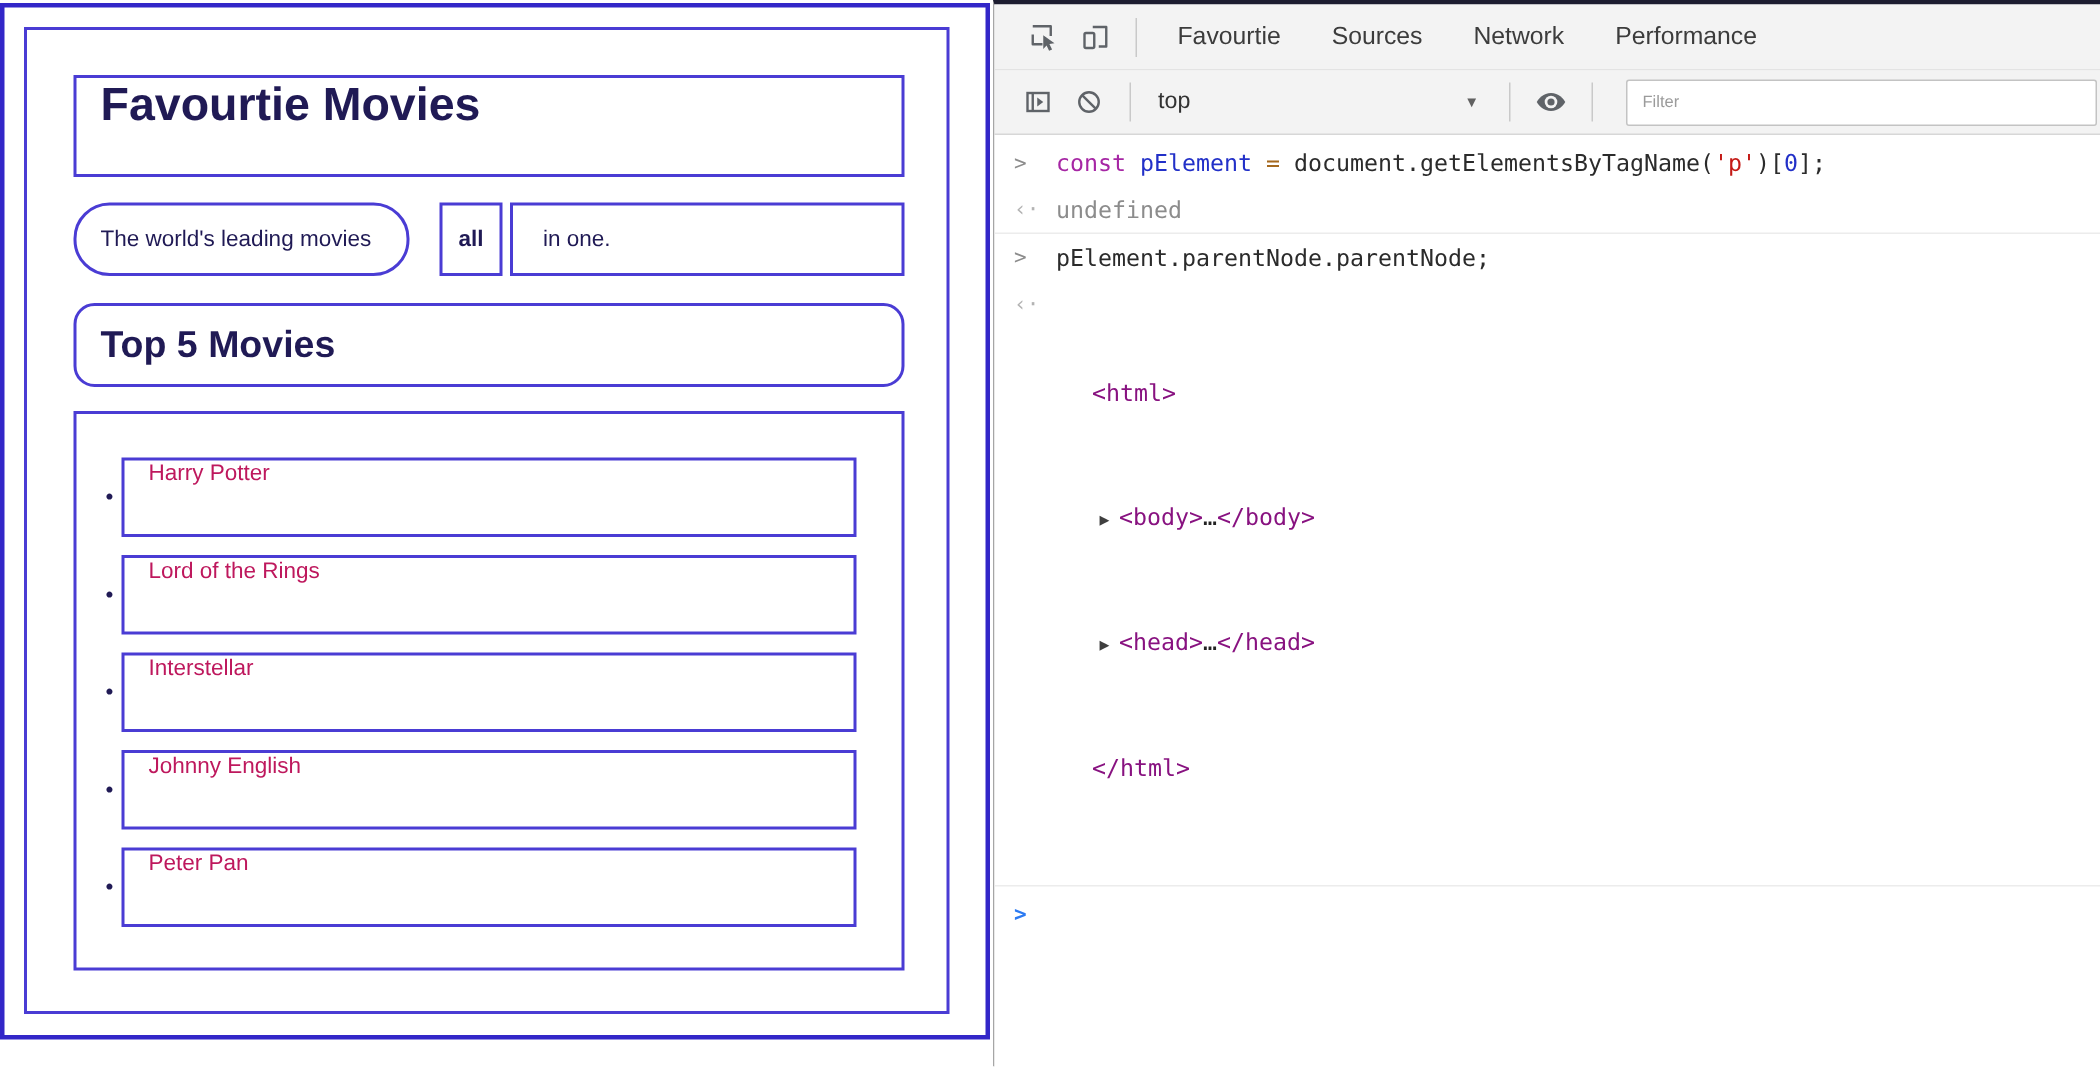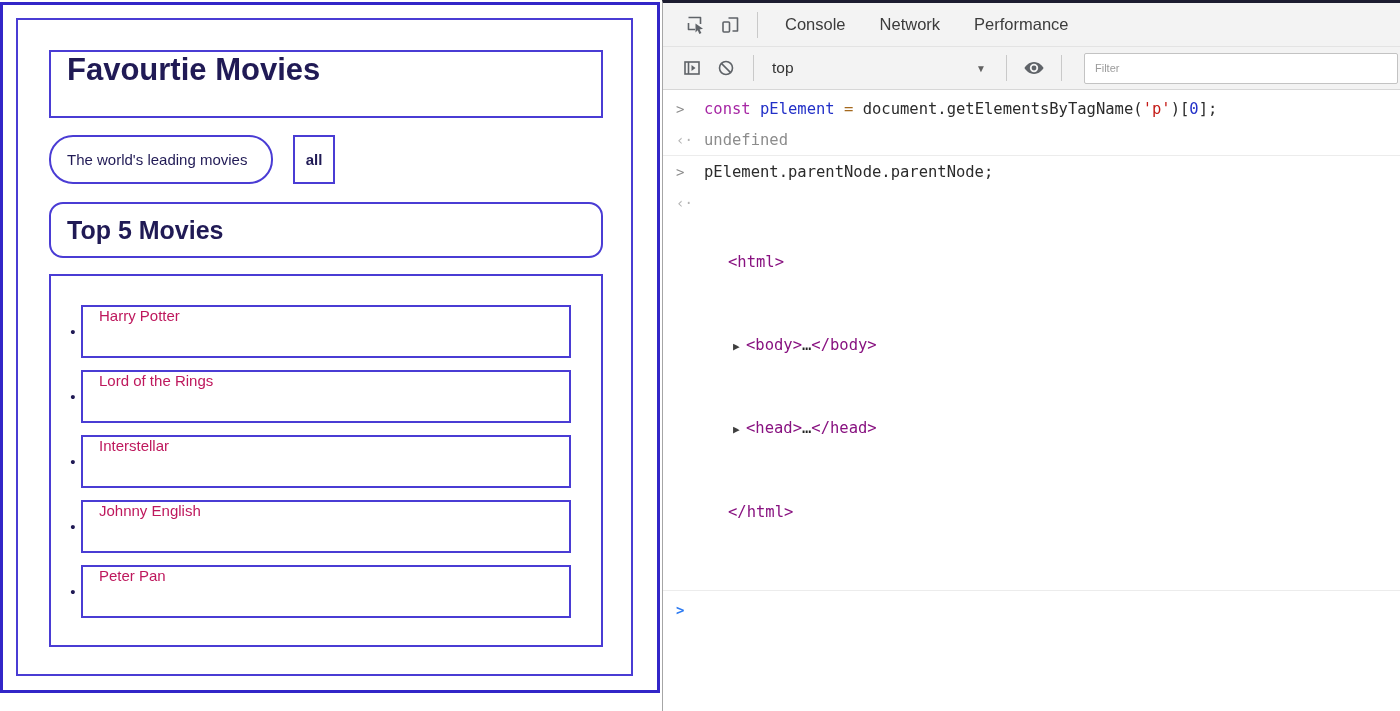--- a/index.html
+++ b/index.html
@@ -89,20 +89,23 @@
           <span>Favourtie Movies</span>
         </div>
 
         <div class="p-row">
           <div class="p-seg first">
             <span>The world's leading movies</span>
           </div>
           <div class="p-seg mid">
             <span>all</span>
           </div>
+          <div class="p-seg last">
+            <span>in one.</span>
+          </div>
         </div>
 
         <div class="pbox h2-box">
           <span>Top 5 Movies</span>
         </div>
 
         <div class="pbox ul-box">
           <div class="li-row">
             <span class="li-bullet">•</span>
             <div class="li-box">
@@ -149,21 +152,24 @@
         </svg>
       </div>
       <div class="tbtn">
         <svg width="22" height="22" viewBox="0 0 22 22">
           <path class="icon-gray" d="M9.5 4 h9 v13 h-5" stroke-linejoin="round"></path>
           <rect class="icon-gray" x="4" y="8" width="6.5" height="10" rx="1"></rect>
         </svg>
       </div>
       <div class="vsep"></div>
       <div class="tab">
-          <span>Console</span>
+          <span>Favourtie</span>
+        </div>
+      <div class="tab">
+          <span>Sources</span>
         </div>
       <div class="tab">
           <span>Network</span>
         </div>
       <div class="tab">
           <span>Performance</span>
         </div>
     </div>
 
     <div class="toolbar">

